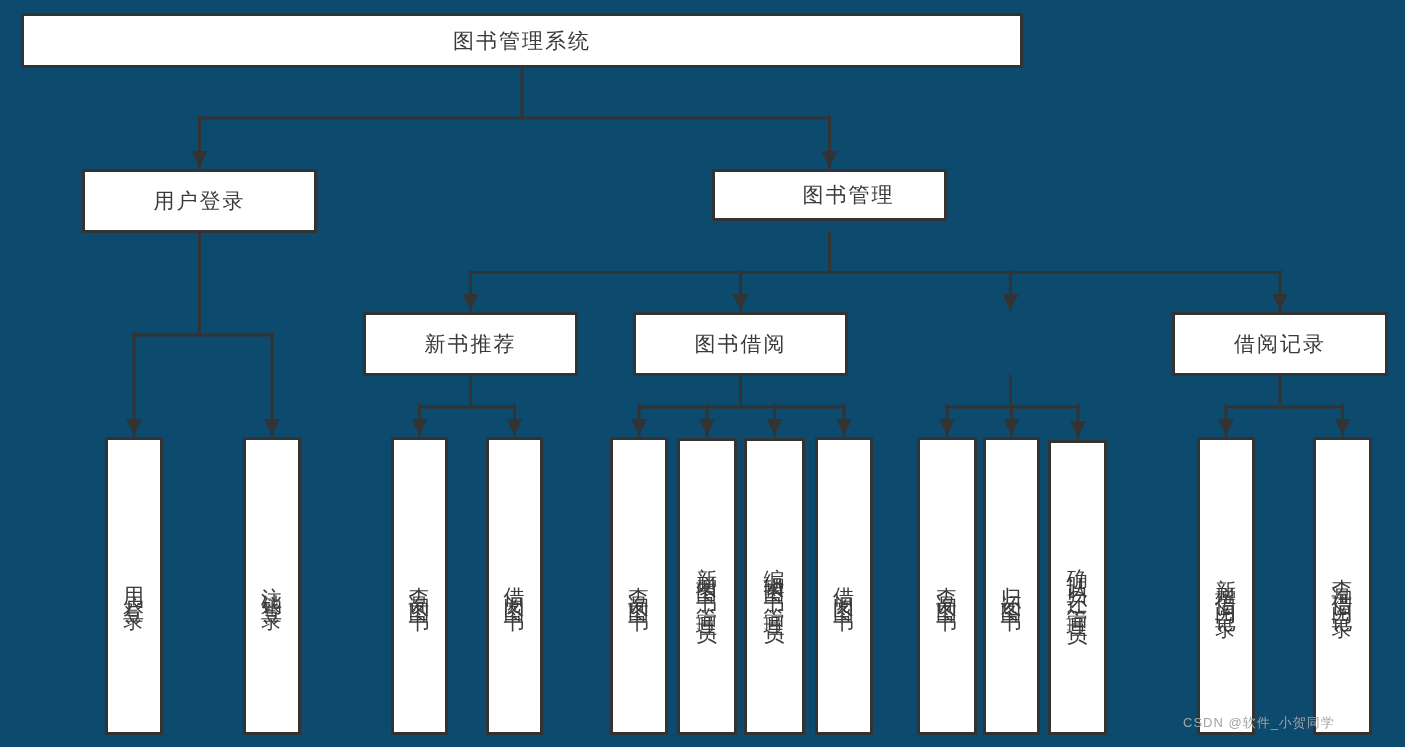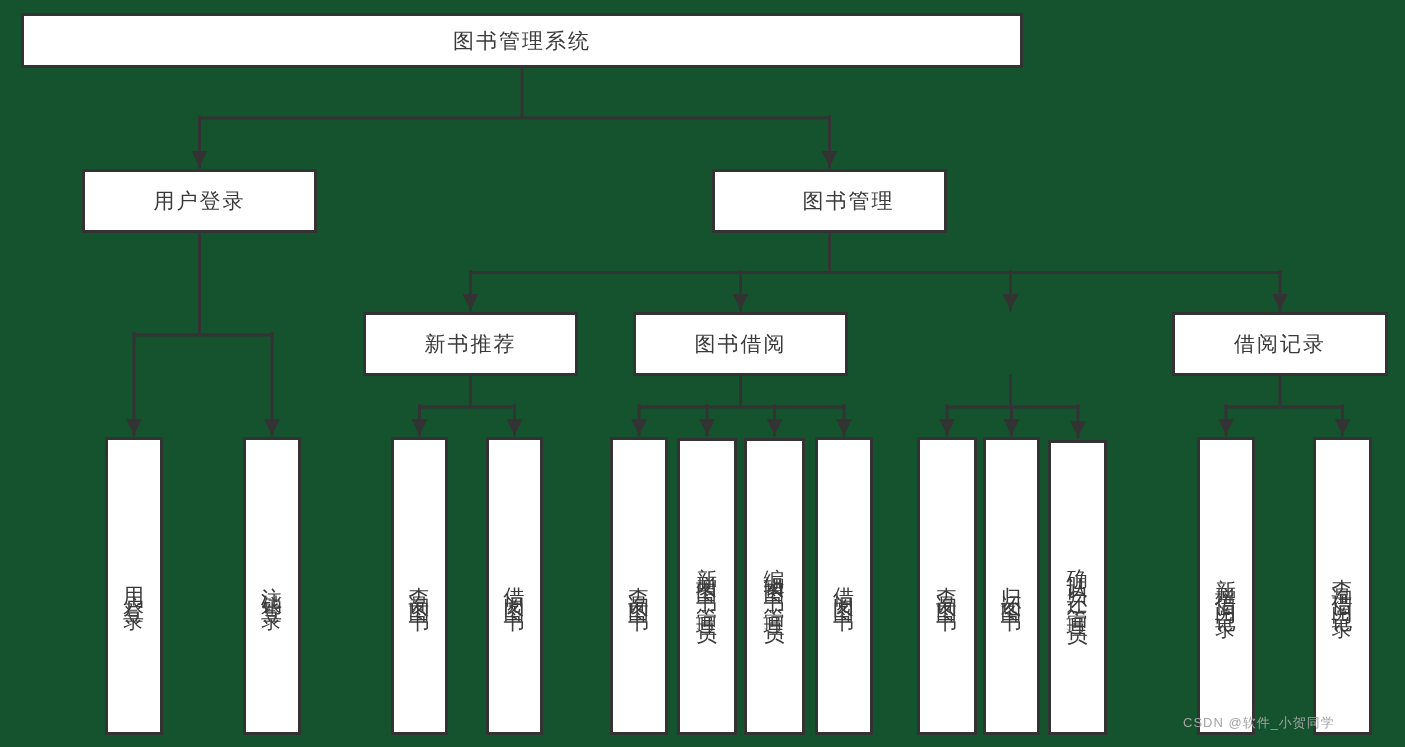--- a/index.html
+++ b/index.html
@@ -5,21 +5,21 @@
   * { margin: 0; padding: 0; box-sizing: border-box; }
   html, body { background: #ffffff; }
   body {
     font-family: "Liberation Sans", "DejaVu Sans", sans-serif;
     color: #3a3a3a;
   }
   .canvas {
     position: relative;
     width: 1405px;
     height: 747px;
-    background: #14532d;
+    background: #0c4a6e;
     overflow: hidden;
   }
   .connectors {
     position: absolute;
     left: 0; top: 0;
     width: 1405px; height: 747px;
     pointer-events: none;
   }
   .node {
     position: absolute;
@@ -116,21 +116,21 @@
     </g>
   </svg>
 
   <div class="node h" style="left:21px; top:13px; width:1002px; height:55px;">
     <span>图书管理系统</span>
   </div>
 
   <div class="node h" style="left:82px; top:169px; width:235px; height:64px;">
     <span>用户登录</span>
   </div>
-  <div class="node h" style="left:712px; top:169px; width:235px; height:64px;padding-left:38px;">
+  <div class="node h" style="left:712px; top:169px; width:235px; height:52px;padding-left:38px;">
     <span>图书管理</span>
   </div>
 
   <div class="node h" style="left:363px; top:312px; width:215px; height:64px;">
     <span>新书推荐</span>
   </div>
   <div class="node h" style="left:633px; top:312px; width:215px; height:64px;">
     <span>图书借阅</span>
   </div>
   <div class="node h" style="left:1172px; top:312px; width:216px; height:64px;">

